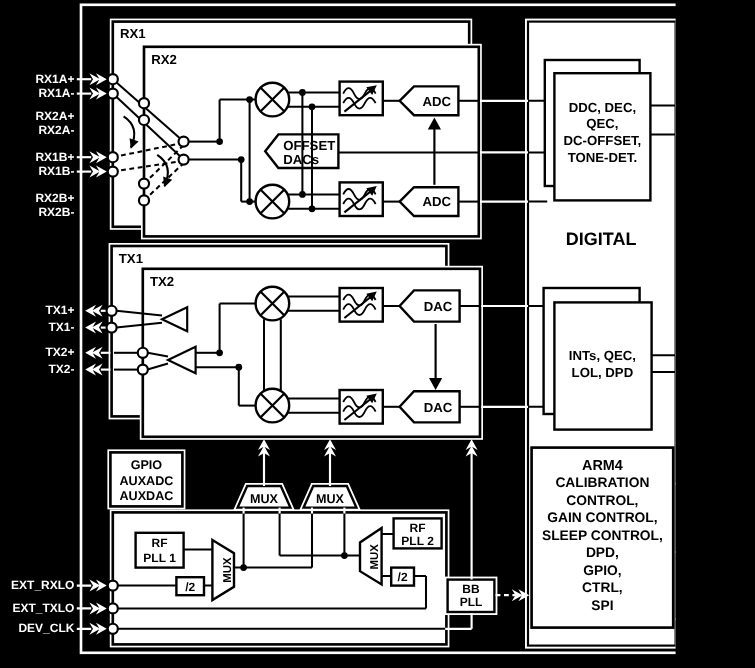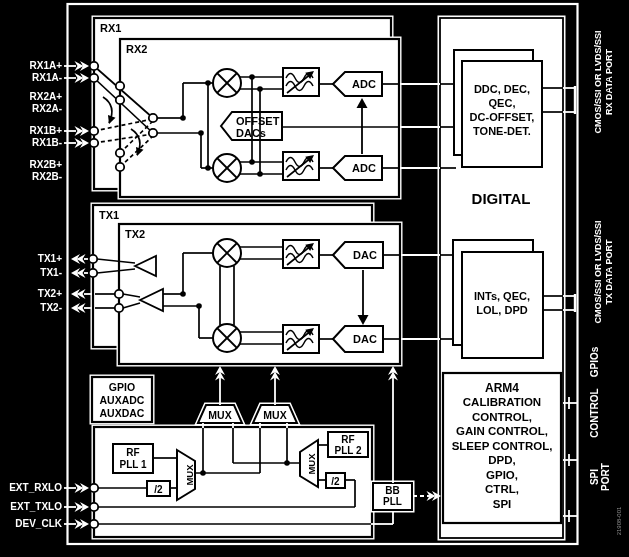--- a/index.html
+++ b/index.html
@@ -1,16 +1,16 @@
 <!DOCTYPE html>
 <html><head>
 <meta charset="utf-8">
 <style>
   html,body{margin:0;padding:0;background:#000;}
-  .stage{position:relative;width:629px;height:557px;background:#000;overflow:hidden;}
+  .stage{position:relative;width:563px;height:557px;background:#000;overflow:hidden;}
   svg{display:block;}
   text{font-family:"Liberation Sans","DejaVu Sans",sans-serif;font-weight:bold;fill:#000;}
   .wtxt{fill:#fff;}
   .figno{fill:#8f8f8f;font-weight:normal;}
 </style>
 </head>
 <body>
 
 <div class="stage">
 <svg width="629" height="557" viewBox="0 0 629 557">

